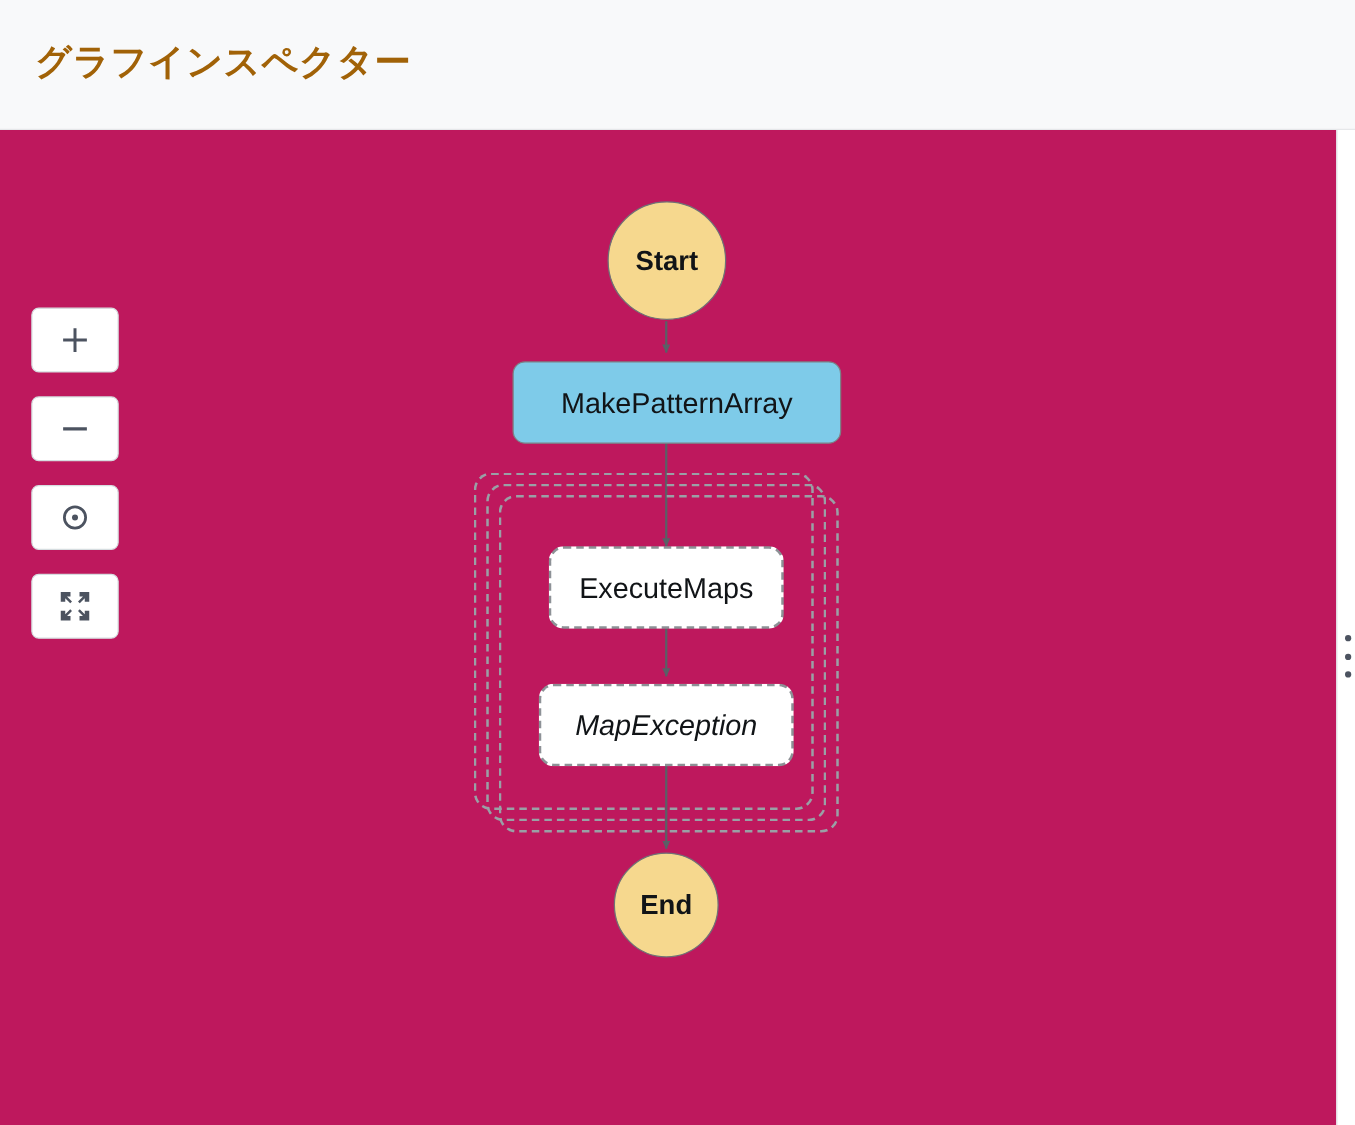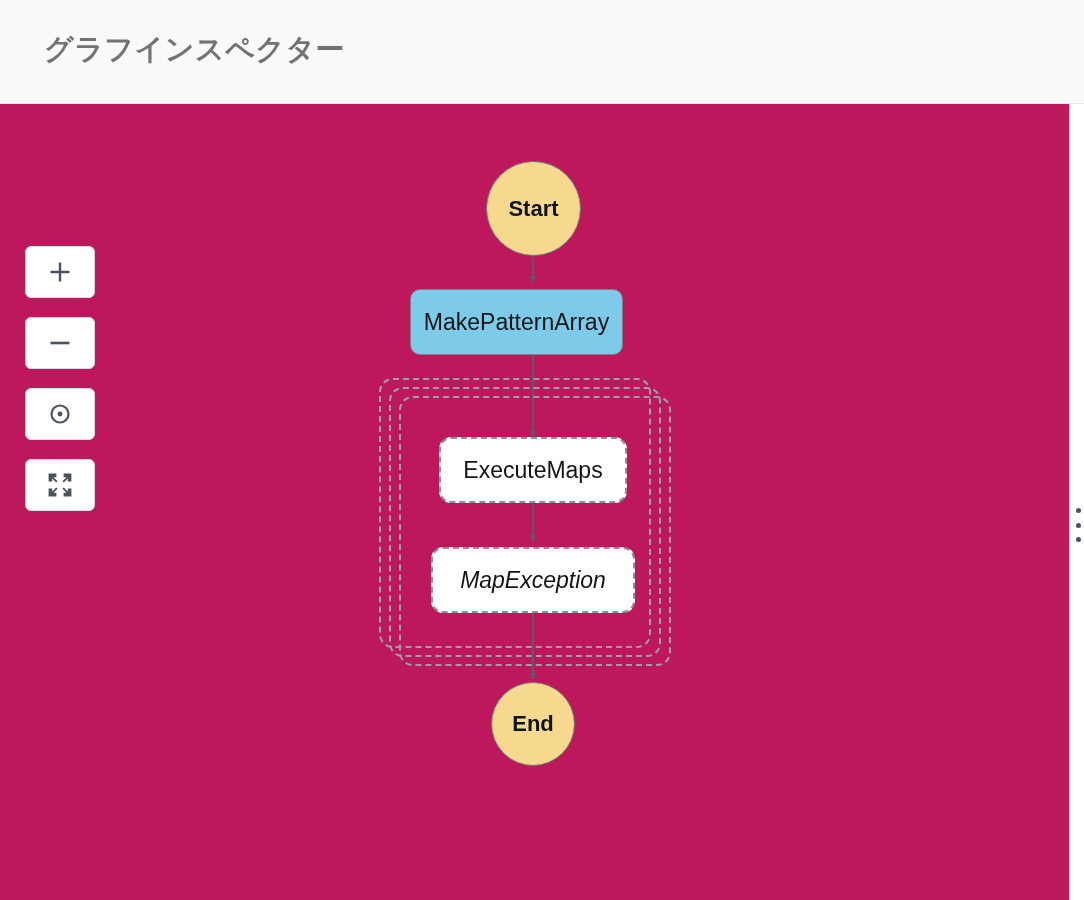--- a/index.html
+++ b/index.html
@@ -25,24 +25,23 @@
     left: 0; top: 0;
     width: 1084px; height: 104px;
     background: #f8f9fa;
     border-bottom: 1px solid #e6e8ea;
   }
   .header-title {
     position: absolute;
     left: 28px; top: 30px;
     font-size: 29px;
     font-weight: bold;
-    color: #737373;
+    color: #a16207;
     letter-spacing: 0.5px;
     white-space: nowrap;
-    margin-left: 16px;
   }
 
   
   .main-pane {
     position: absolute;
     left: 0; top: 104px;
     width: 1069px; height: 796px;
     background: #be185d;
     overflow: hidden;
   }
@@ -180,21 +179,21 @@
       </svg>
 
       <div class="group-box" style="left:379px; top:274px; width:272px; height:270px;"></div>
       <div class="group-box" style="left:389px; top:283px; width:272px; height:270px;"></div>
       <div class="group-box" style="left:399px; top:292px; width:272px; height:270px;"></div>
 
       <div class="node node-terminal" style="left:486px; top:57px; width:95px; height:95px; background:#f6d88e;">
         <span>Start</span>
       </div>
 
-      <div class="node node-task" style="left:410px; top:185px; width:213px; height:66px; background:#7ecbe9;">
+      <div class="node node-task" style="left:410px; top:185px; width:263px; height:66px; background:#7ecbe9;">
         <span>MakePatternArray</span>
       </div>
 
       <div class="node node-dashed" style="left:439px; top:333px; width:188px; height:66px;">
         <span>ExecuteMaps</span>
       </div>
 
       <div class="node node-dashed" style="left:431px; top:443px; width:204px; height:66px;font-style:italic;">
         <span>MapException</span>
       </div>

